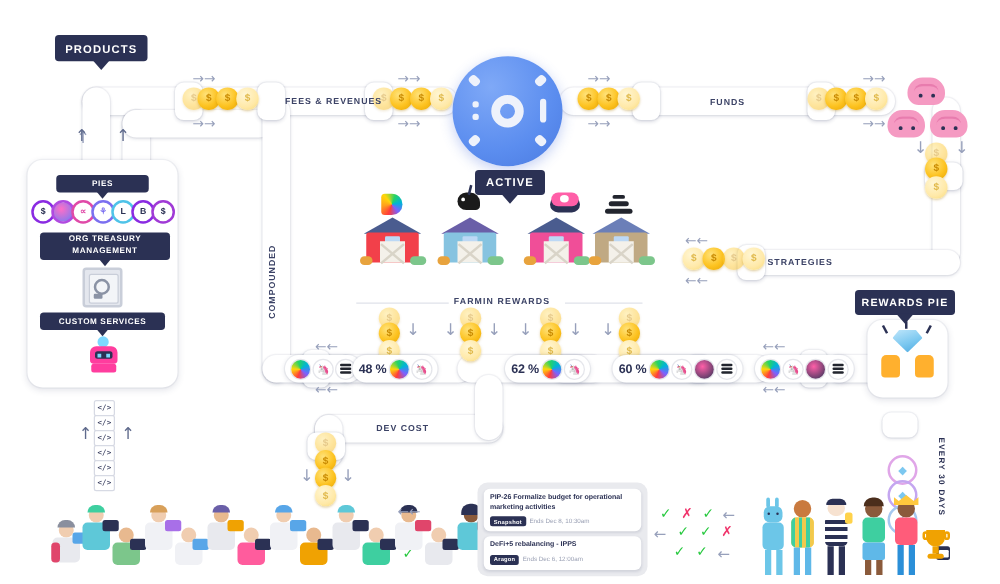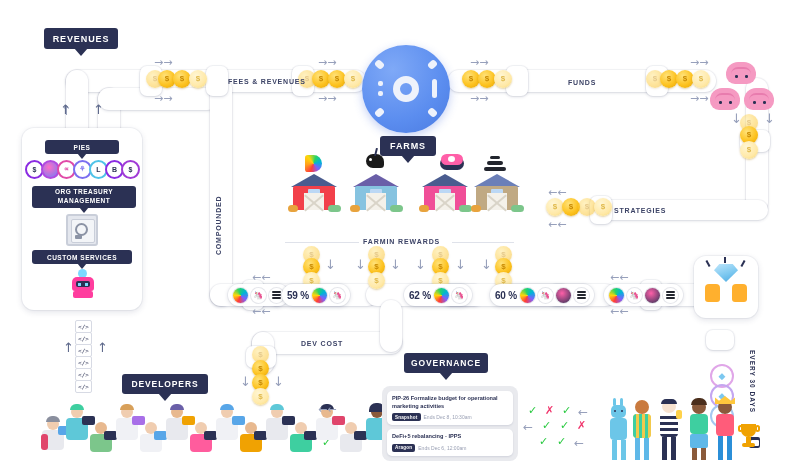--- a/index.html
+++ b/index.html
@@ -165,24 +165,23 @@
   <div class="pipelabel" style="left:228px;top:78px;">FEES &amp; REVENUES</div>
   <div class="pipelabel" style="left:568px;top:79px;">FUNDS</div>
   <div class="pipelabel" style="left:614px;top:207px;">STRATEGIES</div>
   <div class="pipelabel vert" style="left:215px;top:255px;">COMPOUNDED</div>
   <div class="pipelabel" style="left:301px;top:340px;">DEV COST</div>
   <div class="pipelabel" style="left:363px;top:238px;letter-spacing:.9px;">FARMIN REWARDS</div>
 
   <div style="position:absolute;left:285px;top:242px;width:74px;height:1px;background:#dfe2ea;"></div>
   <div style="position:absolute;left:452px;top:242px;width:62px;height:1px;background:#dfe2ea;"></div>
 
-  <div class="tag" style="left:44px;top:28px;width:74px;height:21px;font-size:9px;">REVENUES</div>
-  <div class="tag" style="left:380px;top:136px;width:56px;height:20px;font-size:9px;">FARMS</div>
-  <div class="tag" style="left:404px;top:353px;width:84px;height:20px;font-size:8.5px;">GOVERNANCE</div>
-  <div class="tag" style="left:122px;top:374px;width:86px;height:20px;font-size:8.5px;">DEVELOPERS</div>
+  <div class="tag" style="left:44px;top:28px;width:74px;height:21px;font-size:9px;">PRODUCTS</div>
+  <div class="tag" style="left:380px;top:136px;width:56px;height:20px;font-size:9px;">ACTIVE</div>
+  <div class="tag" style="left:684px;top:232px;width:80px;height:20px;font-size:8.5px;">REWARDS PIE</div>
 
   <div class="card" style="left:22px;top:128px;width:120px;height:182px;"></div>
   <div class="minibar" style="left:45px;top:140px;width:74px;height:14px;">PIES</div>
 
   <div style="position:absolute;left:25px;top:159px;width:116px;height:20px;display:flex;align-items:center;gap:-2px;">
     <span class="tok" style="width:19px;height:19px;border:2px solid #8a2be2;margin-right:-3px;">$</span>
     <span class="tok" style="width:19px;height:19px;border:2px solid #b14ae0;margin-right:-3px;background:radial-gradient(circle at 40% 35%,#ff6ec7,#6f7bf7);"></span>
     <span class="tok" style="width:19px;height:19px;border:2px solid #e04aa8;margin-right:-3px;color:#e04aa8;">∝</span>
     <span class="tok" style="width:19px;height:19px;border:2px solid #7b6ff0;margin-right:-3px;color:#7b6ff0;">⚘</span>
     <span class="tok" style="width:19px;height:19px;border:2px solid #4fc3e8;margin-right:-3px;">L</span>
@@ -432,21 +431,21 @@
 
   <div class="pct" style="left:228px;top:284px;height:22px;">
     <span class="chip" style="background:conic-gradient(from 200deg,#ff3b3b,#ffd60a,#25d366,#00b4d8,#7b61ff,#ff3b3b);"></span>
     <span class="chip">🦄</span>
     <span class="chip">
       <span style="display:block;width:9px;height:2px;background:#22252e;border-radius:1px;box-shadow:0 3px 0 #22252e,0 -3px 0 #22252e;"></span>
     </span>
   </div>
 
   <div class="pct" style="left:282px;top:284px;height:22px;">
-    <b>59 %</b>
+    <b>48 %</b>
     <span class="chip" style="background:conic-gradient(from 200deg,#ff3b3b,#ffd60a,#25d366,#00b4d8,#7b61ff,#ff3b3b);"></span>
     <span class="chip">🦄</span>
   </div>
 
   <div class="pct" style="left:404px;top:284px;height:22px;">
     <b>62 %</b>
     <span class="chip" style="background:conic-gradient(from 200deg,#ff3b3b,#ffd60a,#25d366,#00b4d8,#7b61ff,#ff3b3b);"></span>
     <span class="chip">🦄</span>
   </div>
 

